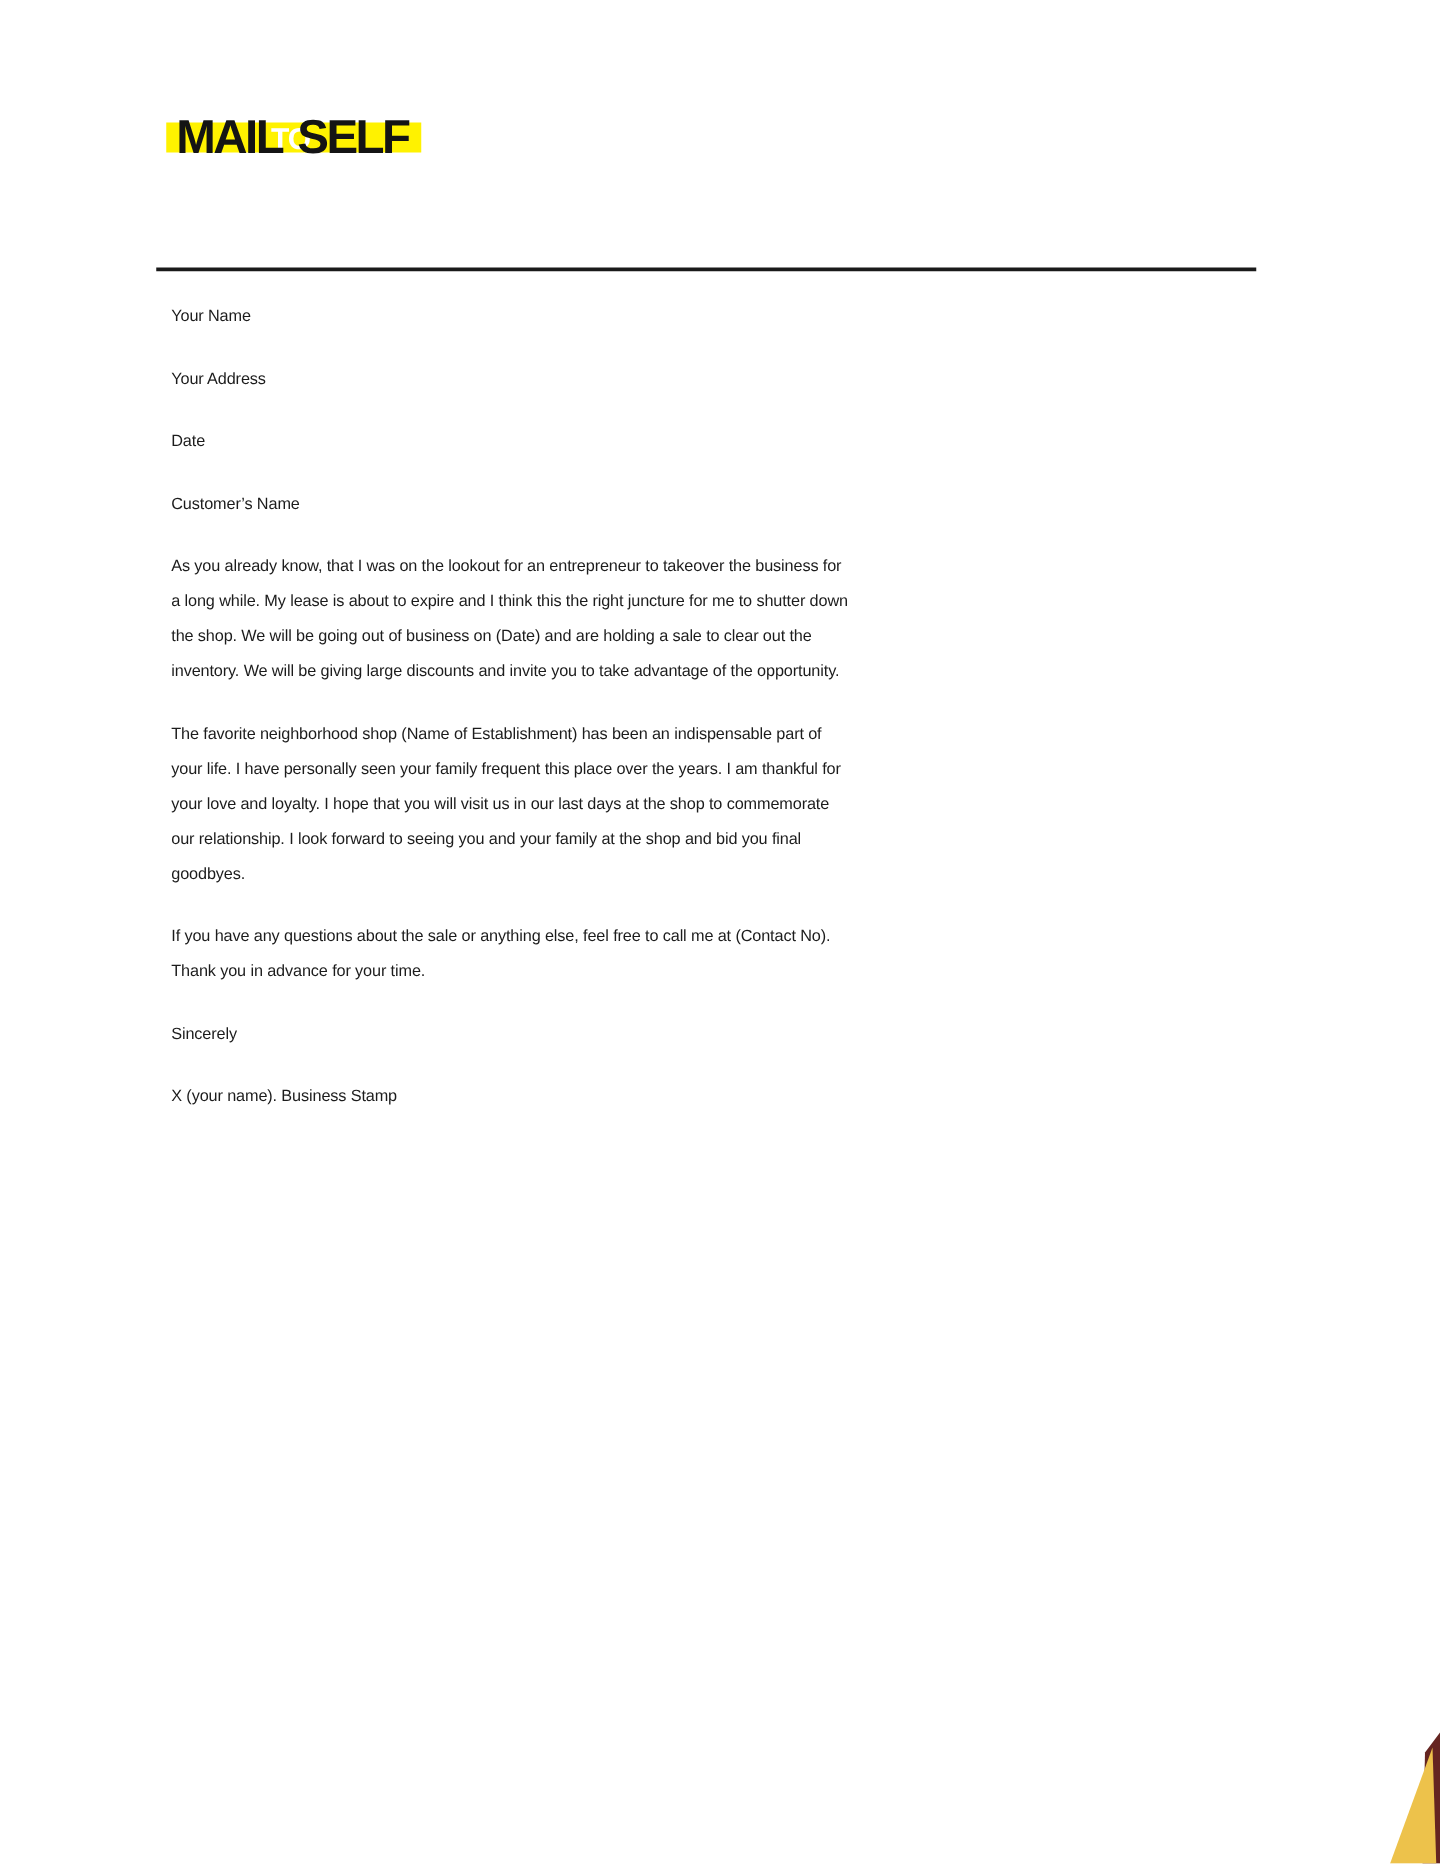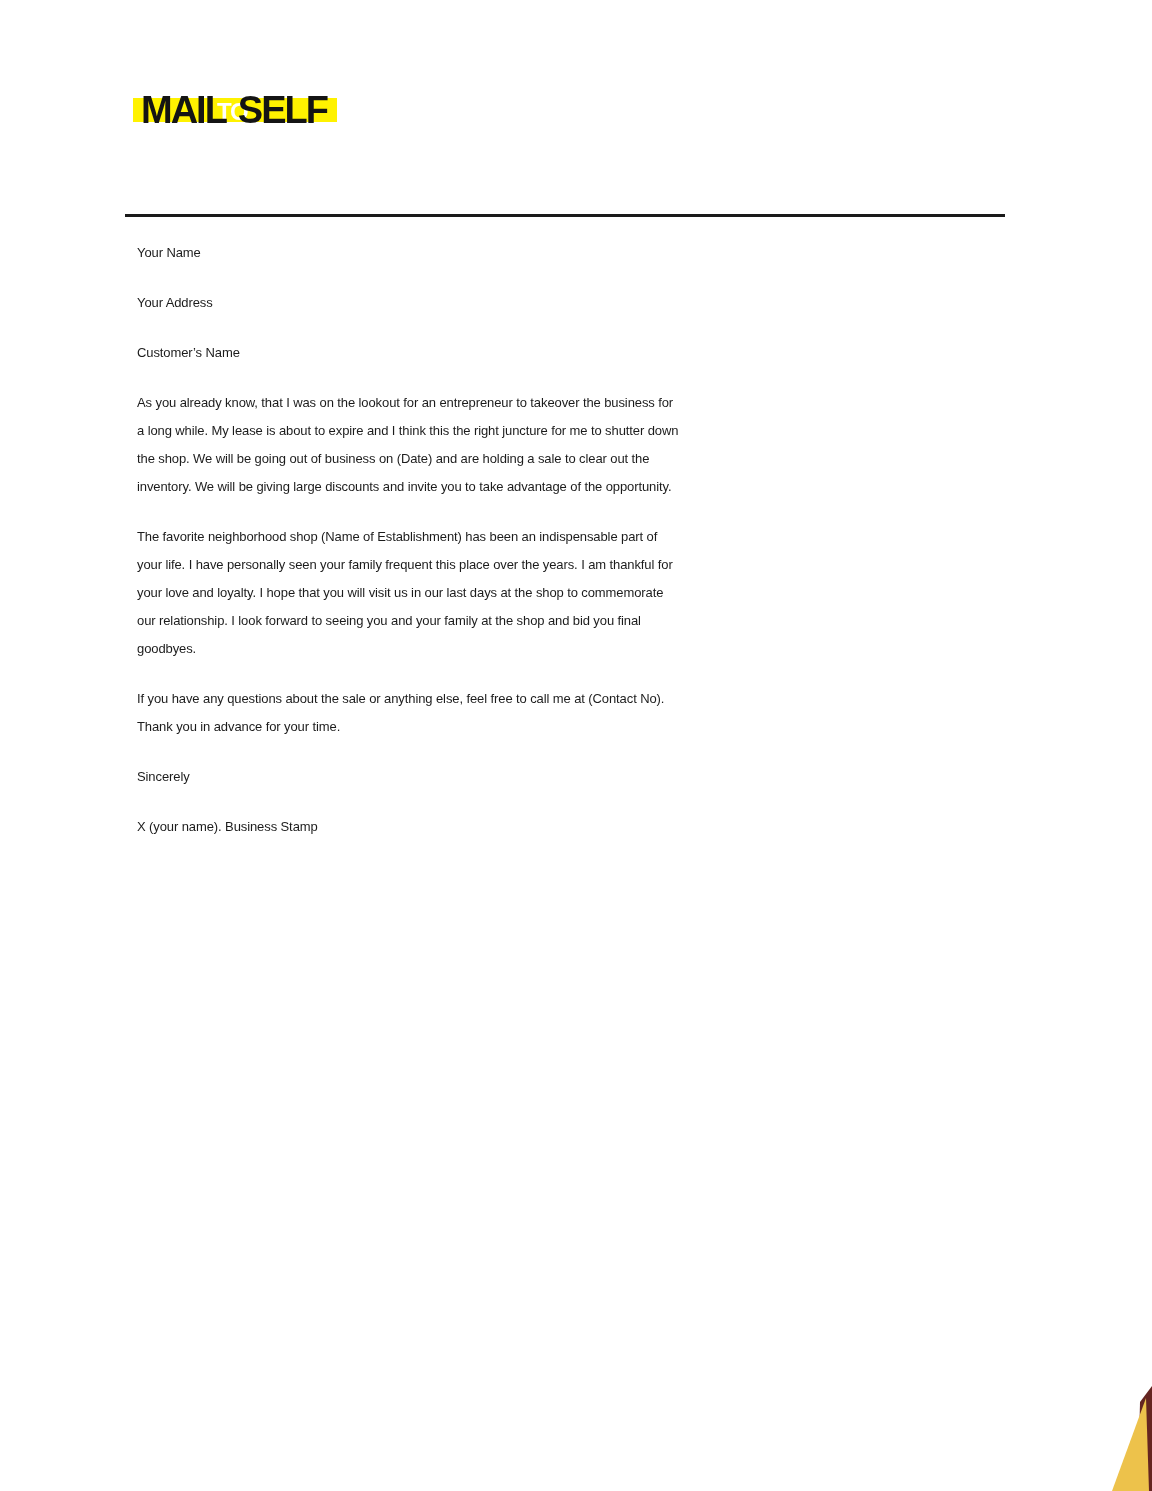--- a/index.html
+++ b/index.html
@@ -94,20 +94,21 @@
     <span class="logo-mail">MAIL</span>
     <span class="logo-to">TO</span>
     <span class="logo-self">SELF</span>
   </div>
 
   <div class="rule"></div>
 
   <div class="letter">
     <p>Your Name</p>
     <p>Your Address</p>
+    <p>Date</p>
     <p>Customer’s Name</p>
 
     <p>As you already know, that I was on the lookout for an entrepreneur to takeover the business for
 a long while. My lease is about to expire and I think this the right juncture for me to shutter down
 the shop. We will be going out of business on (Date) and are holding a sale to clear out the
 inventory. We will be giving large discounts and invite you to take advantage of the opportunity.</p>
     <p>The favorite neighborhood shop (Name of Establishment) has been an indispensable part of
 your life. I have personally seen your family frequent this place over the years. I am thankful for
 your love and loyalty. I hope that you will visit us in our last days at the shop to commemorate
 our relationship. I look forward to seeing you and your family at the shop and bid you final

